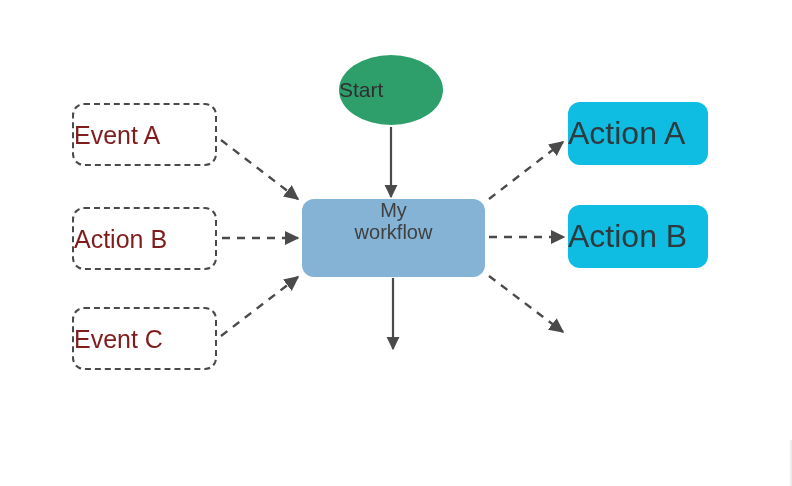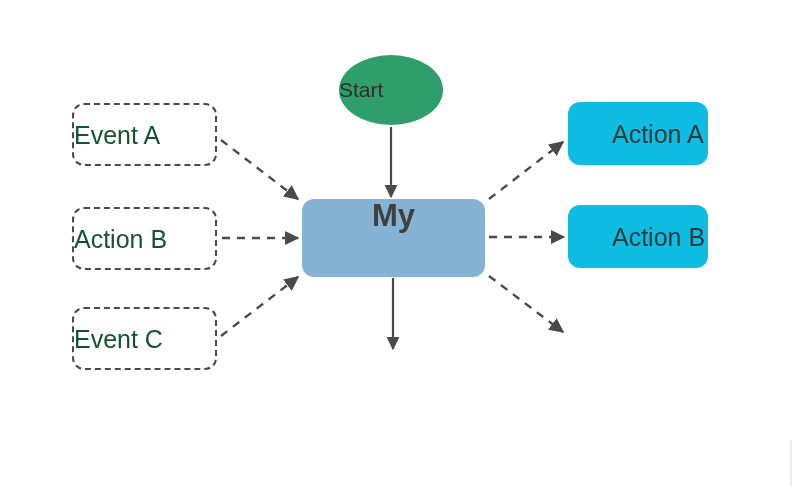--- a/index.html
+++ b/index.html
@@ -35,36 +35,35 @@
   .node-terminal {
     border-radius: 50%;
     color: #2f2f2f;
     font-size: 21px;
     font-weight: 400;
   }
   .node-event {
     background: #ffffff;
     border: 2px dashed #4a4a4a;
     border-radius: 12px;
-    color: #14532d;
+    color: #7f1d1d;
     font-size: 25px;
     font-weight: 400;
   }
   .node-action {
     border-radius: 12px;
     color: #2f3a3f;
-    font-size: 25px;
+    font-size: 32px;
     font-weight: 400;
-    padding-left: 44px;
   }
   .node-workflow {
     border-radius: 12px;
     color: #404040;
-    font-size: 31px;
-    font-weight: bold;
+    font-size: 20px;
+    font-weight: normal;
   }
   .edge-artifact {
     position: absolute;
     right: 0px;
     bottom: 0px;
     width: 3px;
     height: 46px;
     background: linear-gradient(to right, rgba(0,0,0,0.0), rgba(0,0,0,0.10));
   }
 </style>
@@ -97,20 +96,21 @@
     <line x1="489" y1="276" x2="563" y2="332" stroke="#4a4a4a" stroke-width="2.4" stroke-dasharray="8,7" marker-end="url(#arrowhead)"></line>
   </svg>
 
   <div class="node node-terminal" style="left:339px; top:55px; width:104px; height:70px; background:#2e9e6b;">
     <span>Start</span>
   </div>
 
 
   <div class="node node-workflow" style="left:302px; top:199px; width:183px; height:78px; background:#84b3d6; flex-direction:column;">
     <span>My</span>
+    <span>workflow</span>
   </div>
 
   <div class="node node-event" style="left:72px; top:103px; width:145px; height:63px;">
     <span>Event A</span>
   </div>
 
   <div class="node node-event" style="left:72px; top:207px; width:145px; height:63px;">
     <span>Action B</span>
   </div>
 

